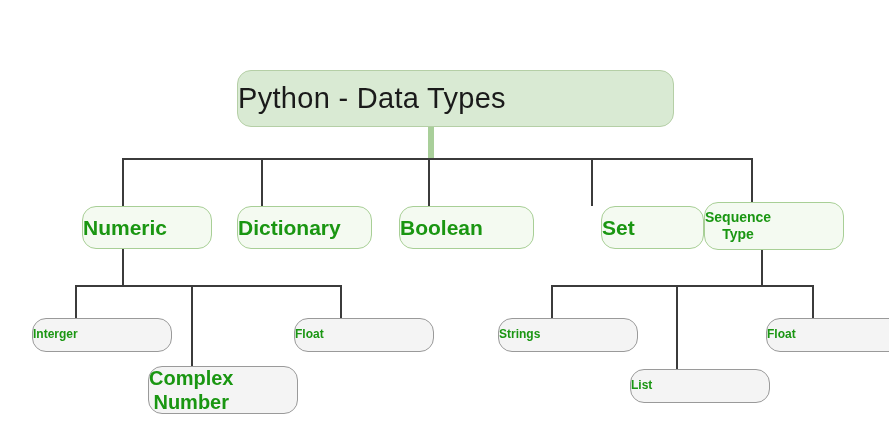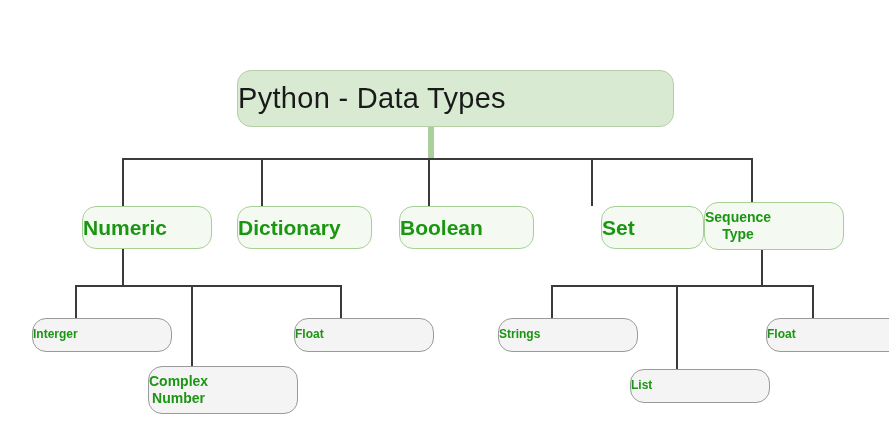--- a/index.html
+++ b/index.html
@@ -62,21 +62,21 @@
   }
 
   .node.lvl3 {
     background: #f4f4f4;
     border: 1px solid #9a9a9a;
     color: #1a9612;
     font-size: 12px;
     font-weight: bold;
   }
   .node.lvl3.two-line {
-    font-size: 14px;
+    font-size: 20px;
     line-height: 1.2;
   }
 
   .node .label { display: block; white-space: pre-line; }
 </style>
 </head>
 <body>
 
 <div id="canvas">
 

